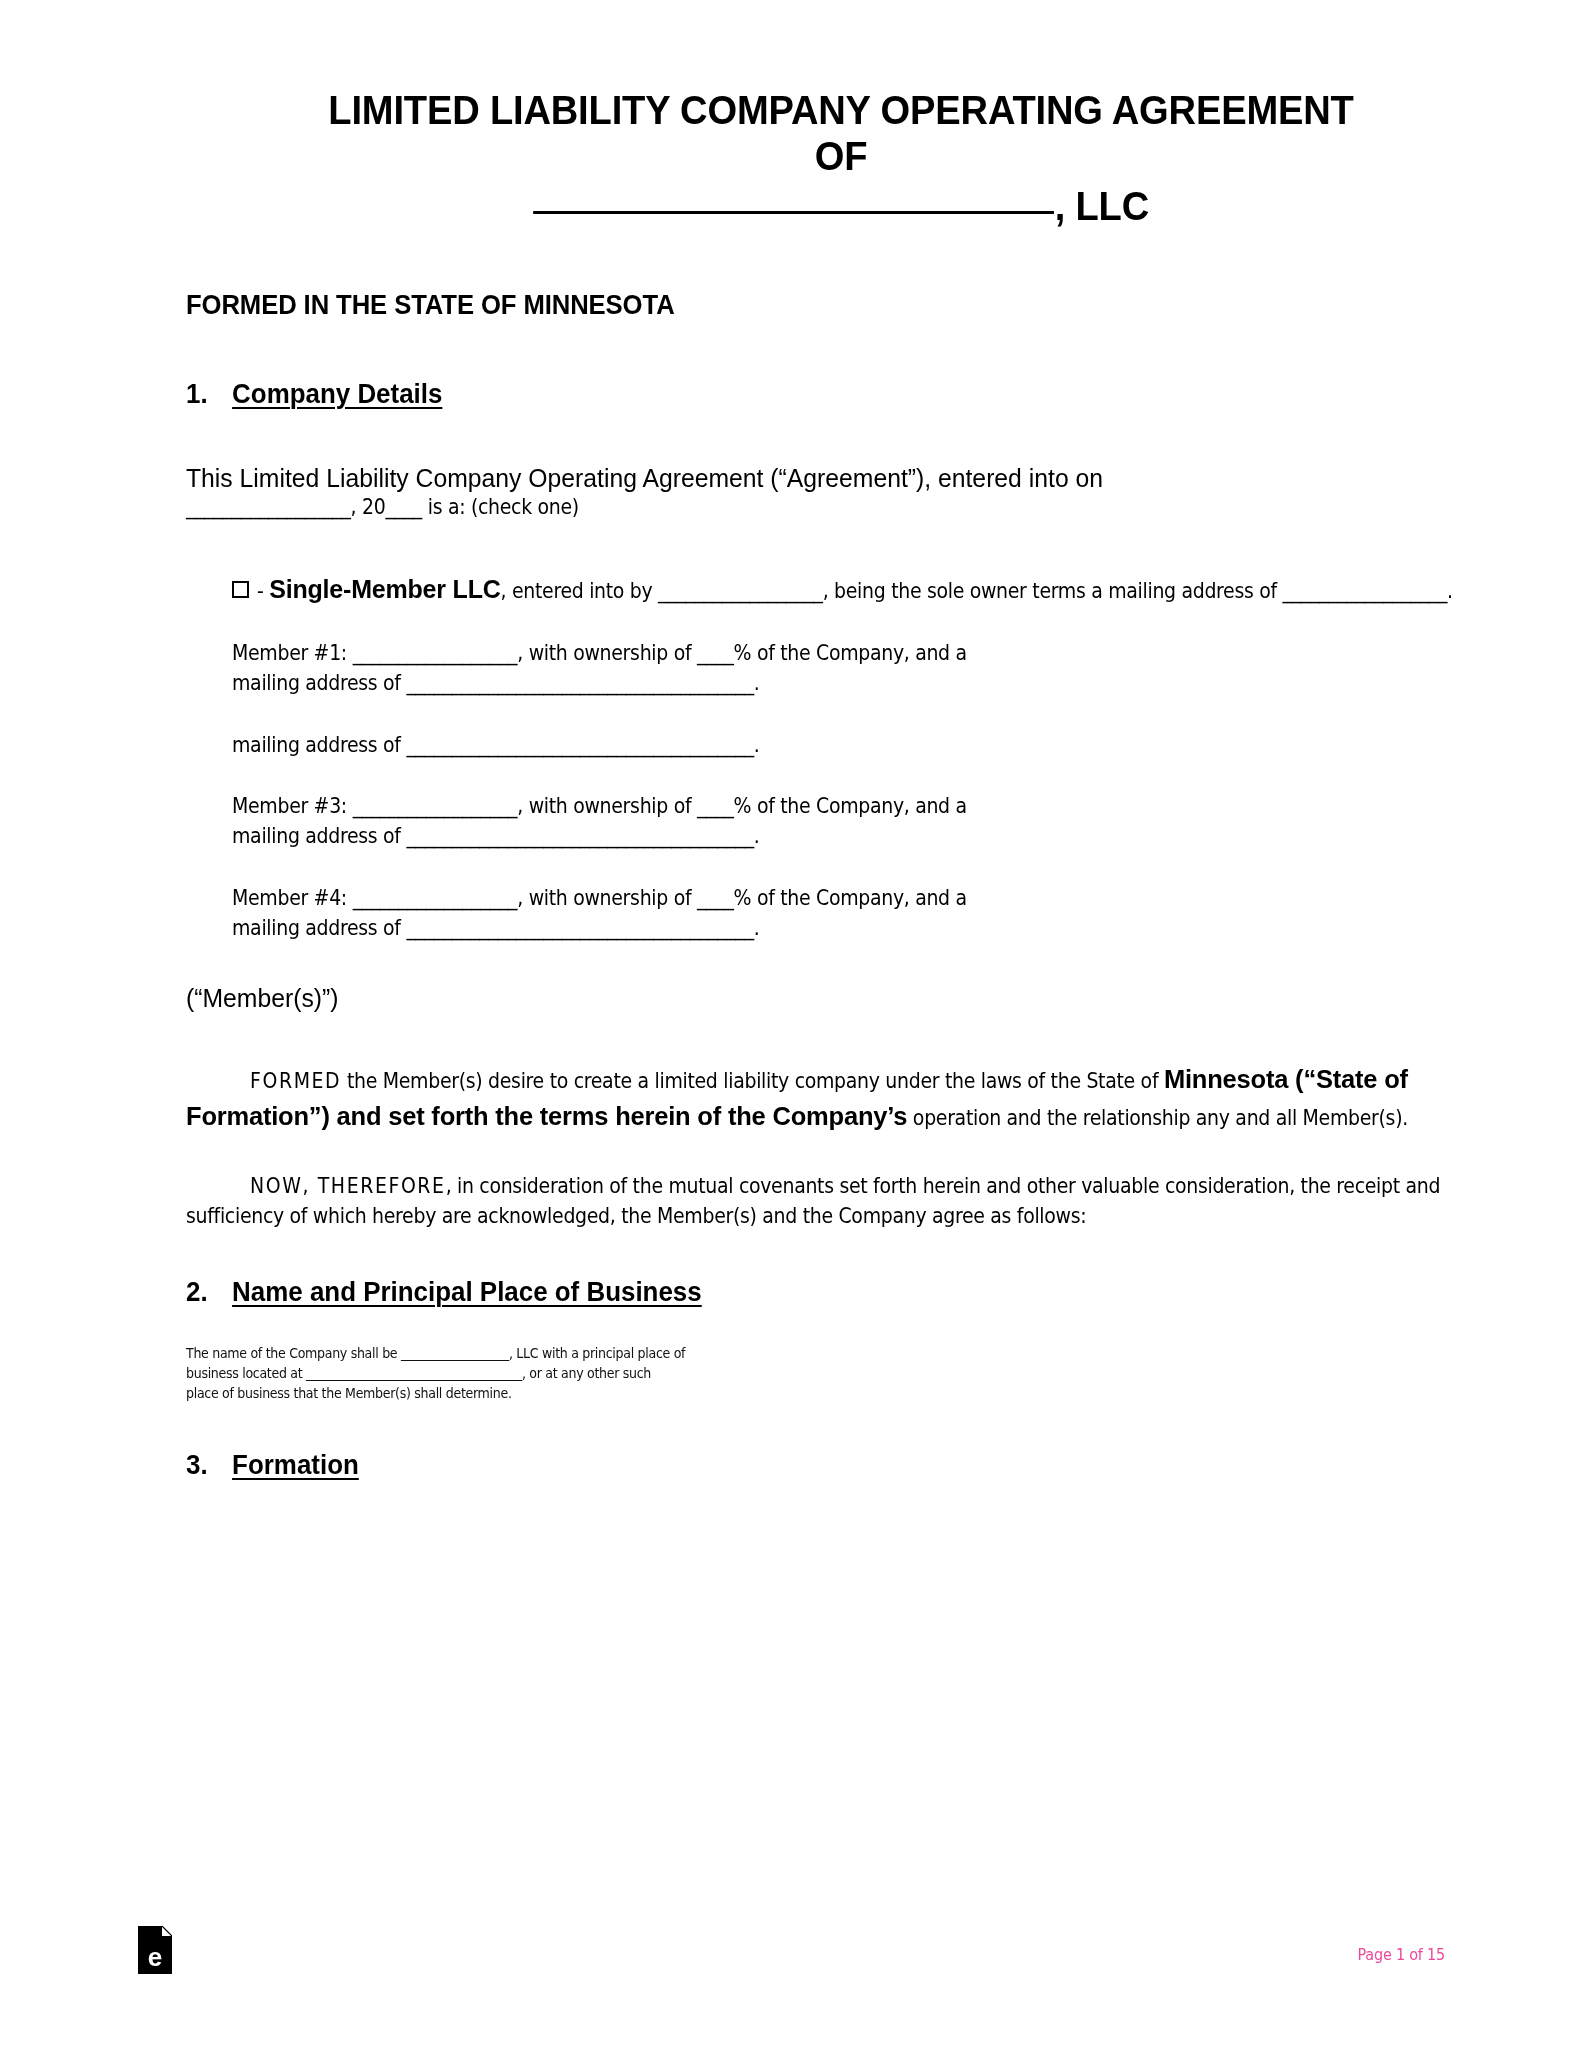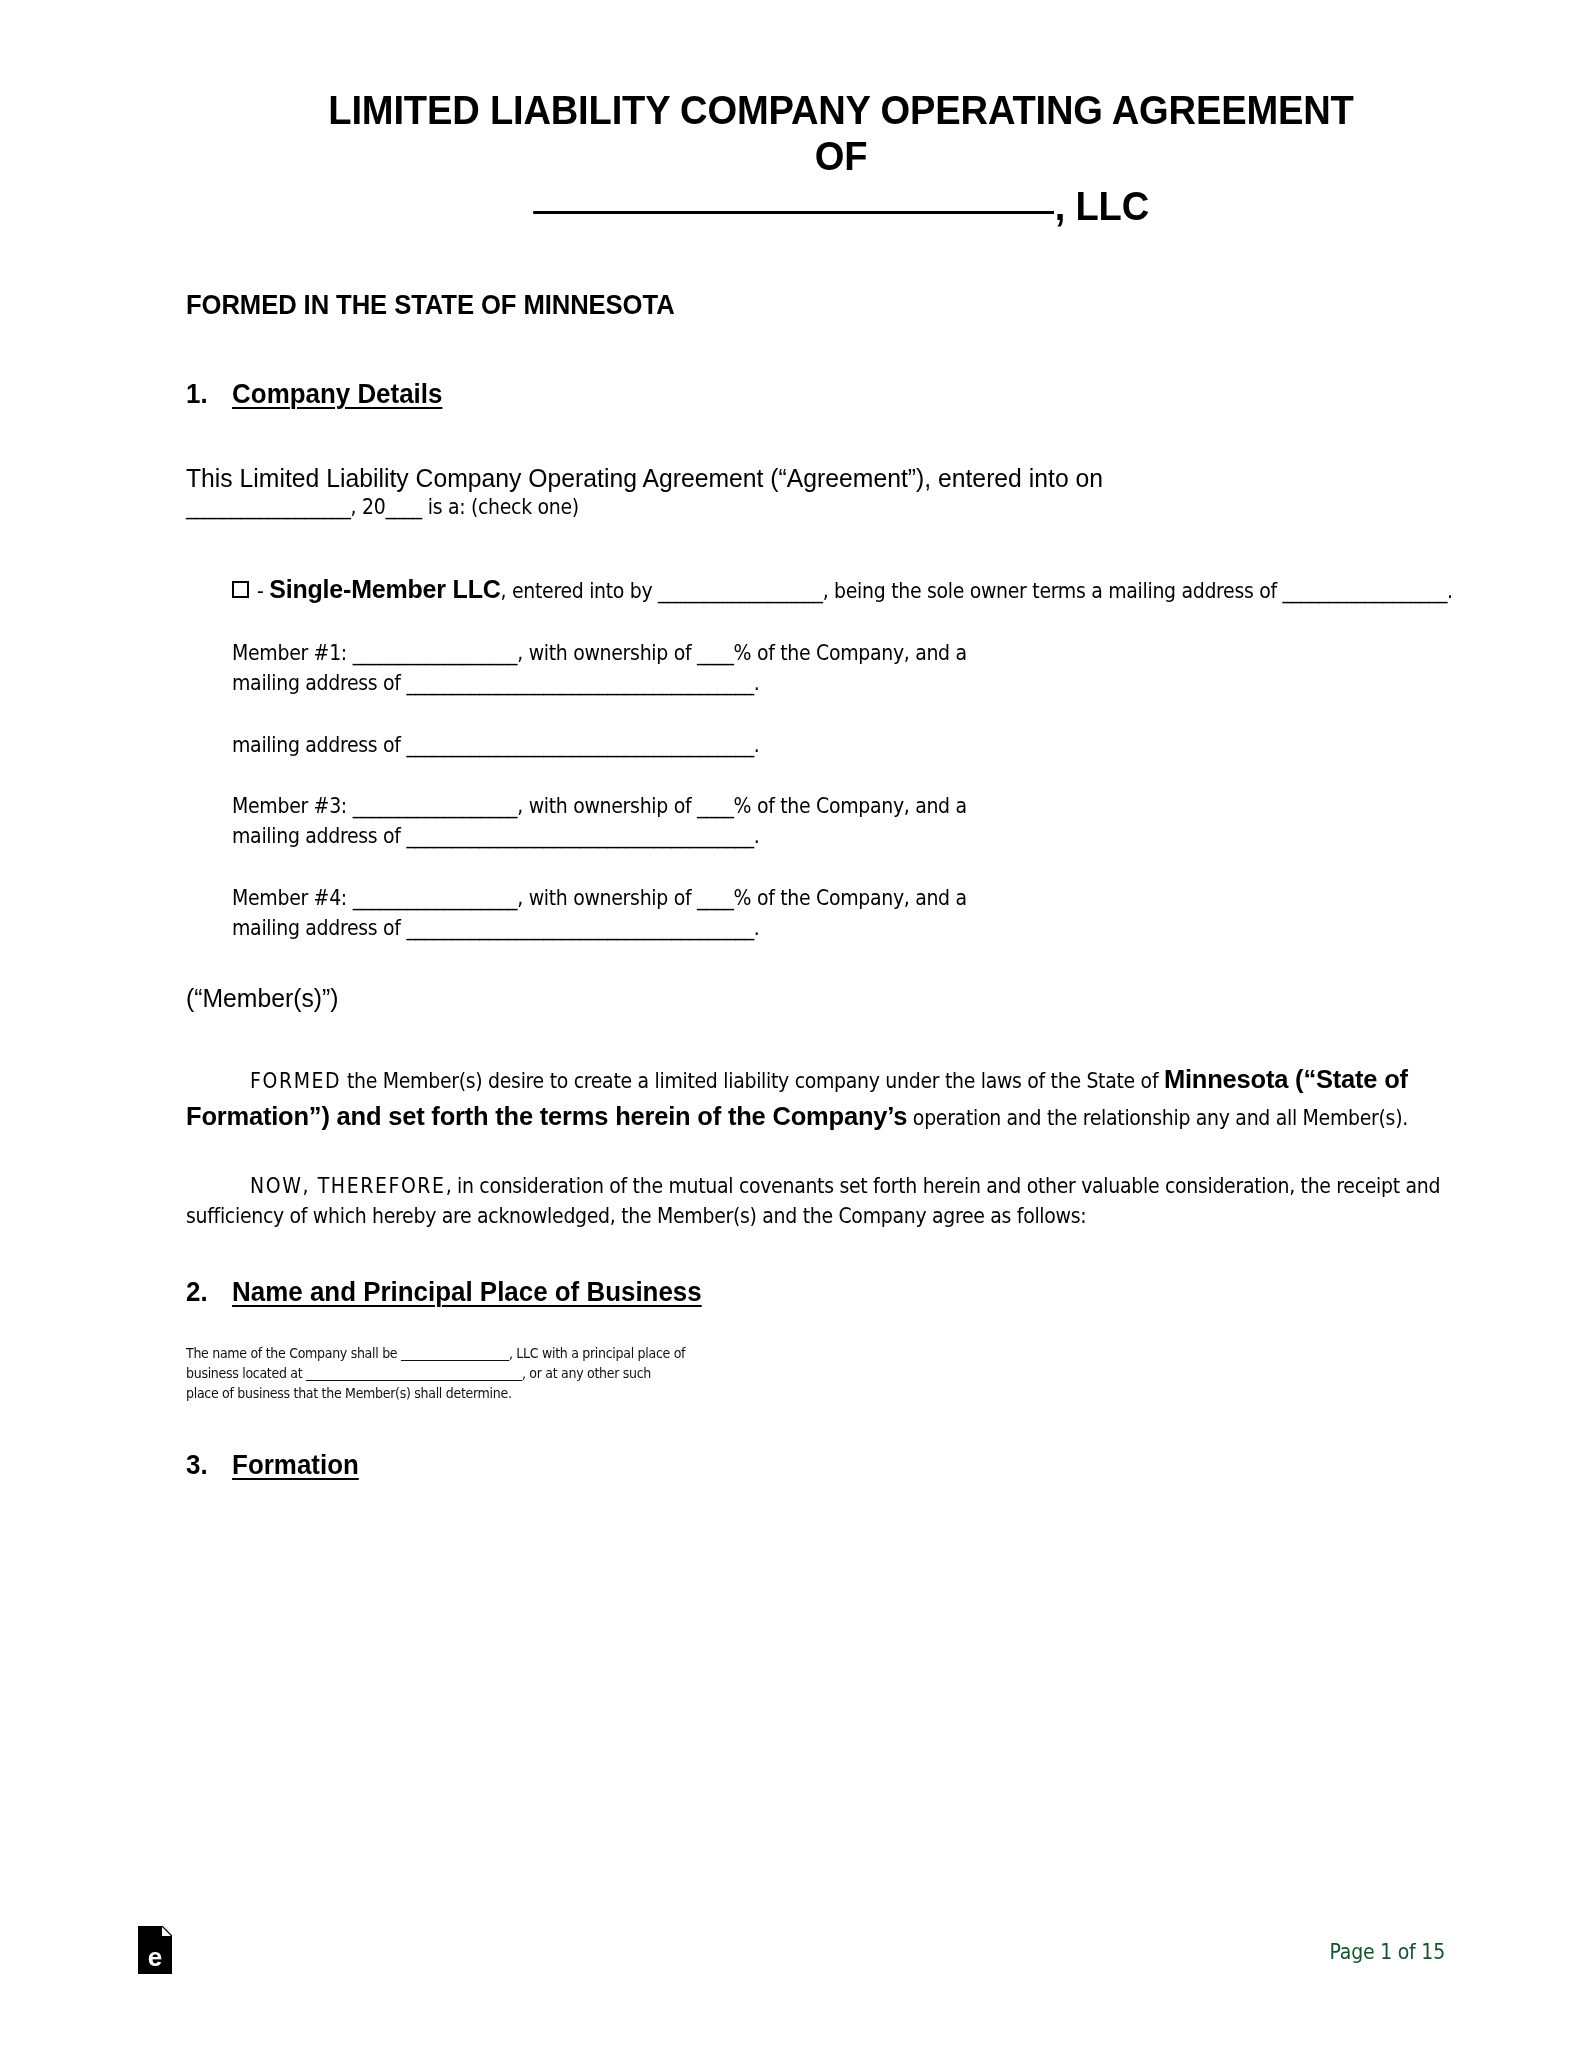--- a/index.html
+++ b/index.html
@@ -200,23 +200,23 @@
     left: 0;
     bottom: 0;
     width: 34px;
     height: 48px;
   }
   .page-number {
     position: absolute;
     right: 0;
     bottom: 10px;
     font-family: "DejaVu Sans Condensed", "DejaVu Sans", sans-serif;
-    font-size: 21px;
+    font-size: 16px;
     letter-spacing: -0.2px;
-    color: #14532d;
+    color: #ec4899;
     margin-left: 28px;
   }
 </style>
 </head>
 <body>
 
 <div class="page">
   <div class="content">
 
     <h1 class="doc-title">

